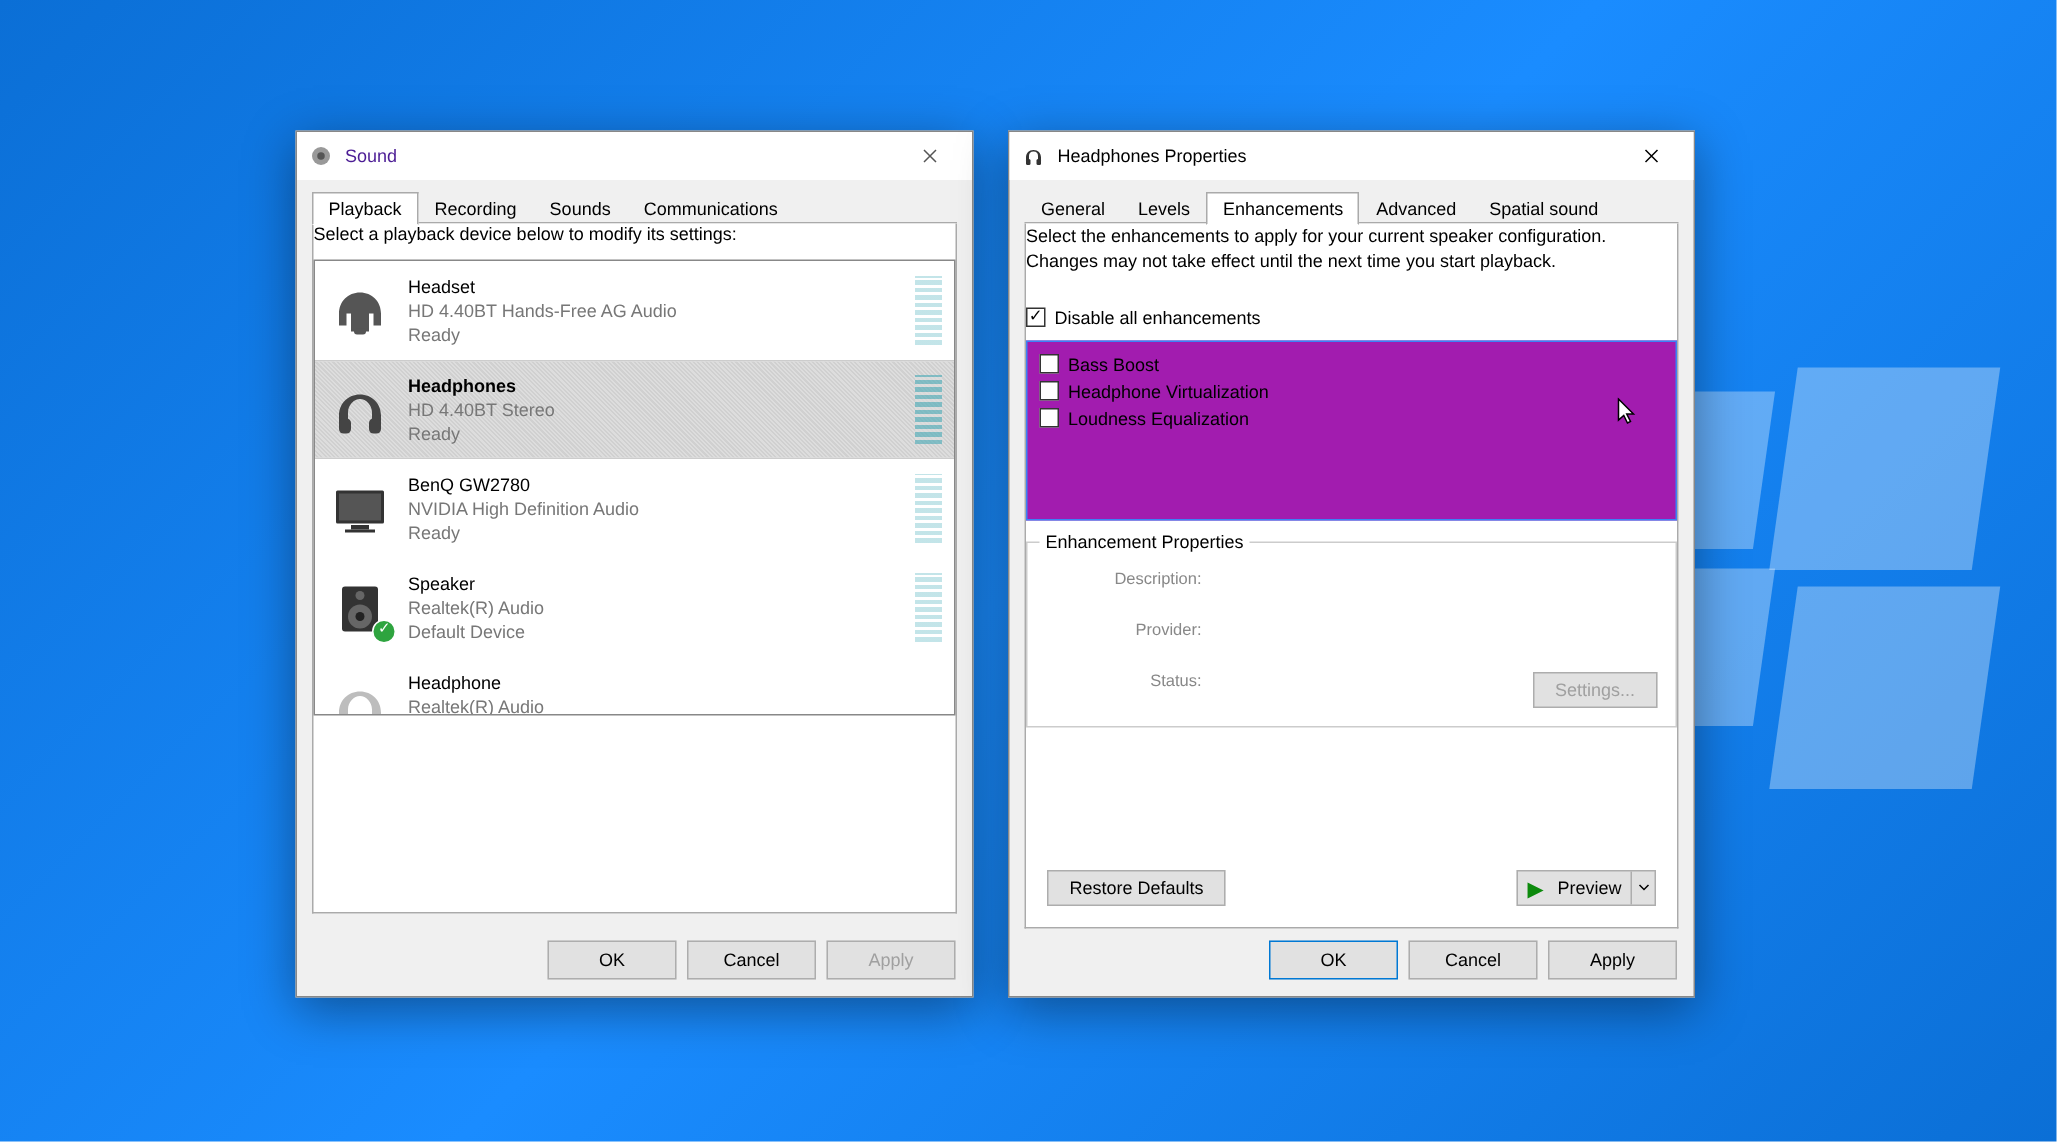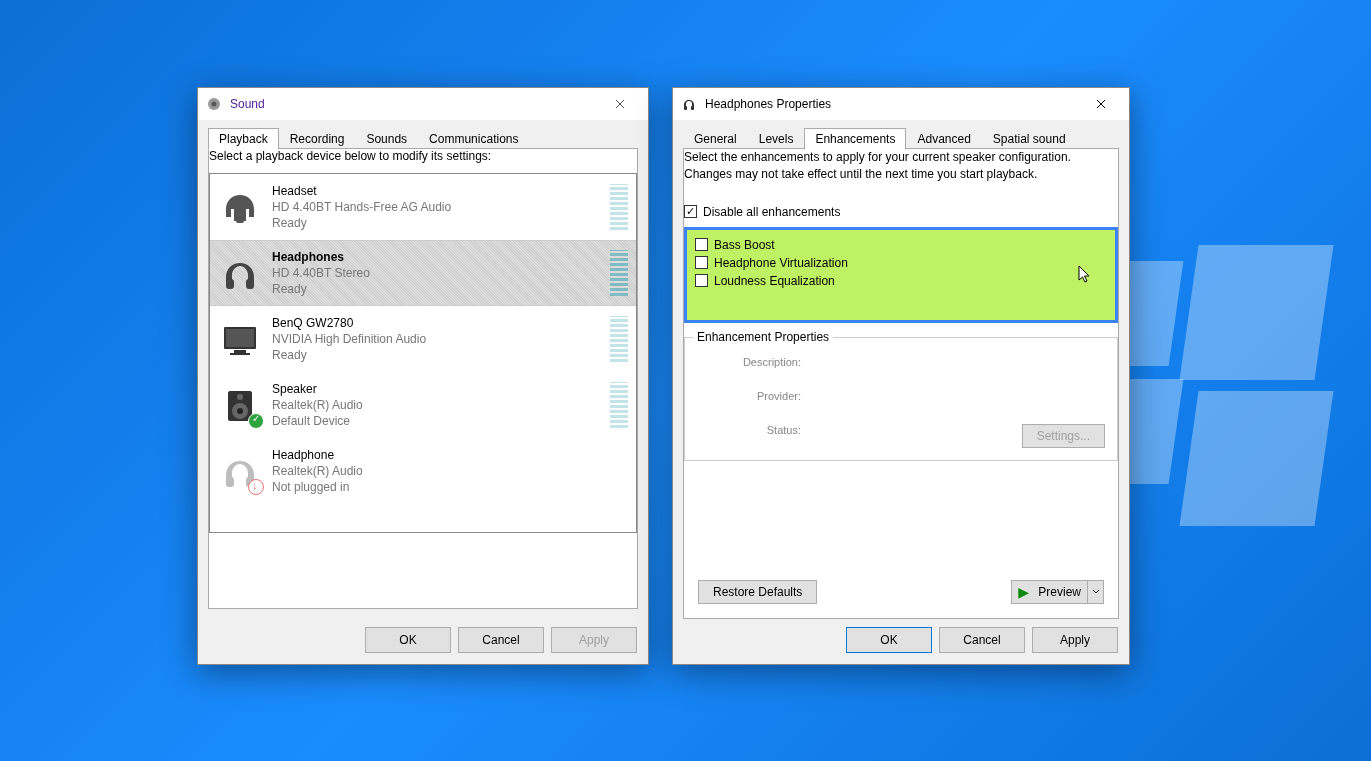--- a/index.html
+++ b/index.html
@@ -117,21 +117,21 @@
   position: relative;
 }
 .sound .panel { height: 460px; }
 .props .panel { height: 470px; }
 
 .instruct { margin-bottom: 10px; }
 
 
 .device-list {
   border: 1px solid #888;
-  height: 360px;
+  height: 304px;
   overflow: hidden;
 }
 .device-row {
   display: flex;
   align-items: center;
   padding: 6px 8px;
   height: 66px;
   border-bottom: 0;
   cursor: default;
 }
@@ -208,25 +208,25 @@
   display: inline-flex; align-items:center; gap:6px; cursor:default;
   font-size:12px;
 }
 .checkbox .box {
   width:13px; height:13px; border:1px solid #333; background:#fff;
   display:flex; align-items:center; justify-content:center;
 }
 .checkbox.checked .box::after { content:"✓"; font-size:11px; color:#000; line-height:1; }
 
 .enh-list {
-  border: 3px solid #3b82f6;
-  background: #bef264;
+  border: 1px solid #3b82f6;
+  background: #a21caf;
   margin-top: 8px;
   padding: 6px 8px;
-  height: 96px;
+  height: 120px;
 }
 .enh-list .checkbox { padding:2px 0; display:flex; }
 
 fieldset {
   border: 1px solid #ccc;
   margin: 14px 0 0 0;
   padding: 14px 12px 12px 12px;
   position: relative;
 }
 fieldset .legend {

